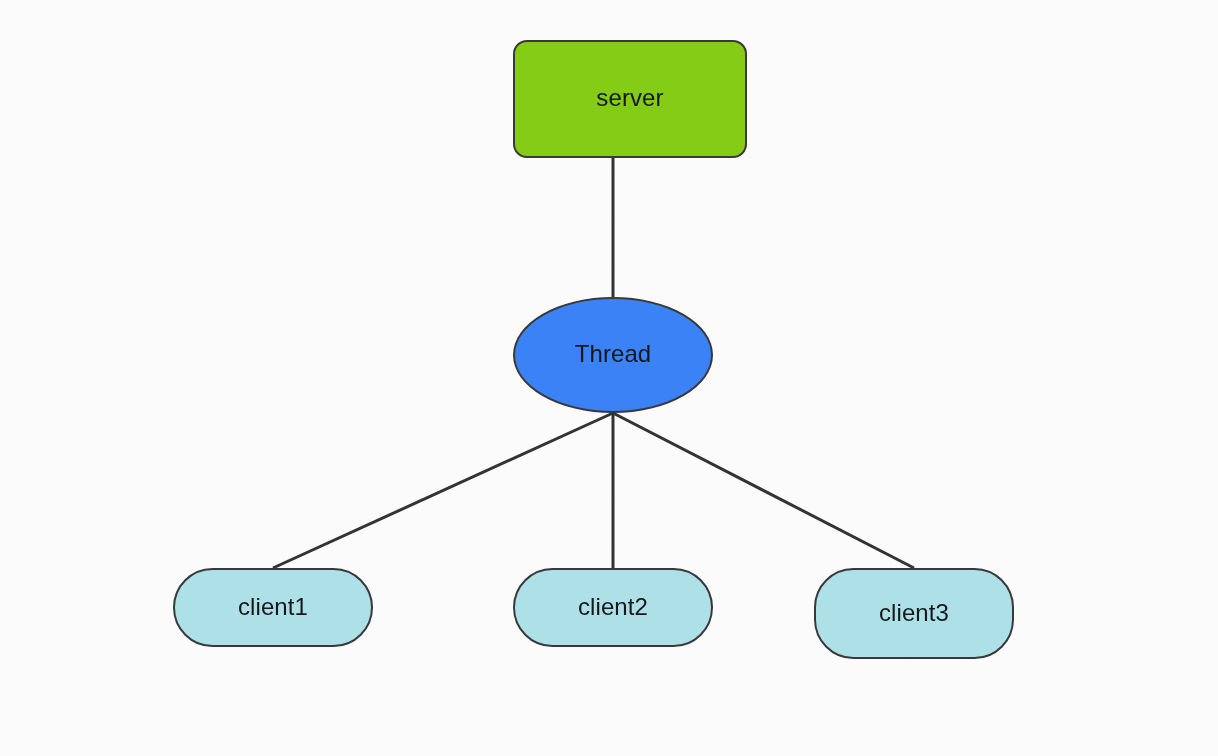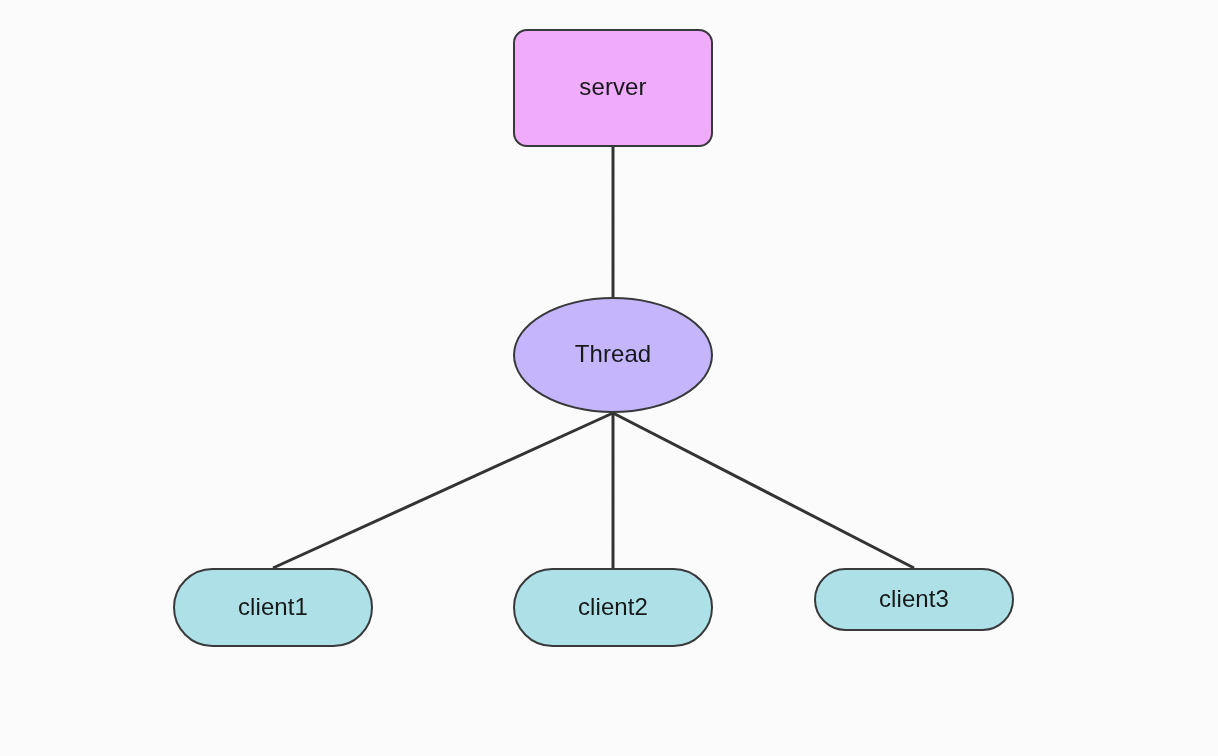--- a/index.html
+++ b/index.html
@@ -86,33 +86,33 @@
 
   <div id="paper-texture"></div>
 
   <svg id="edges" viewBox="0 0 1218 756" xmlns="http://www.w3.org/2000/svg">
     <line x1="613" y1="147" x2="613" y2="297" stroke="#333333" stroke-width="3" stroke-linecap="butt"></line>
     <line x1="613" y1="413" x2="273" y2="568" stroke="#333333" stroke-width="3" stroke-linecap="butt"></line>
     <line x1="613" y1="413" x2="613" y2="568" stroke="#333333" stroke-width="3" stroke-linecap="butt"></line>
     <line x1="613" y1="413" x2="914" y2="568" stroke="#333333" stroke-width="3" stroke-linecap="butt"></line>
   </svg>
 
-  <div class="node" id="node-server" style="left: 513px; top: 29px; width: 200px; height: 118px; background: #f0abfc; border-color: rgb(56, 57, 59); color: rgb(22, 24, 26);">
+  <div class="node" id="node-server" style="left: 513px; top: 40px; width: 234px; height: 118px; background: #84cc16; border-color: rgb(56, 57, 59); color: rgb(22, 24, 26);">
     <span class="node-label">server</span>
   </div>
 
-  <div class="node" id="node-thread" style="left: 513px; top: 297px; width: 200px; height: 116px; background: #c4b5fd; border-color: rgb(56, 57, 59); color: rgb(22, 24, 26); border-radius: 50%;">
+  <div class="node" id="node-thread" style="left: 513px; top: 297px; width: 200px; height: 116px; background: #3b82f6; border-color: rgb(56, 57, 59); color: rgb(22, 24, 26); border-radius: 50%;">
     <span class="node-label">Thread</span>
   </div>
 
   <div class="node node-client" id="node-client1" style="left: 173px; top: 568px; width: 200px; height: 79px; background: rgb(174, 225, 231); border-color: rgb(56, 57, 59); color: rgb(22, 24, 26); border-radius: 39.5px; text-align: right;">
     <span class="node-label">client1</span>
   </div>
 
   <div class="node node-client" id="node-client2" style="left: 513px; top: 568px; width: 200px; height: 79px; background: rgb(174, 225, 231); border-color: rgb(56, 57, 59); color: rgb(22, 24, 26); border-radius: 39.5px; align-items: center;">
     <span class="node-label">client2</span>
   </div>
 
-  <div class="node node-client" id="node-client3" style="left: 814px; top: 568px; width: 200px; height: 63px; background: rgb(174, 225, 231); border-color: rgb(56, 57, 59); color: rgb(22, 24, 26); border-radius: 39.5px;">
+  <div class="node node-client" id="node-client3" style="left: 814px; top: 568px; width: 200px; height: 91px; background: rgb(174, 225, 231); border-color: rgb(56, 57, 59); color: rgb(22, 24, 26); border-radius: 39.5px;">
     <span class="node-label">client3</span>
   </div>
 
 </div>
 
 </body></html>

